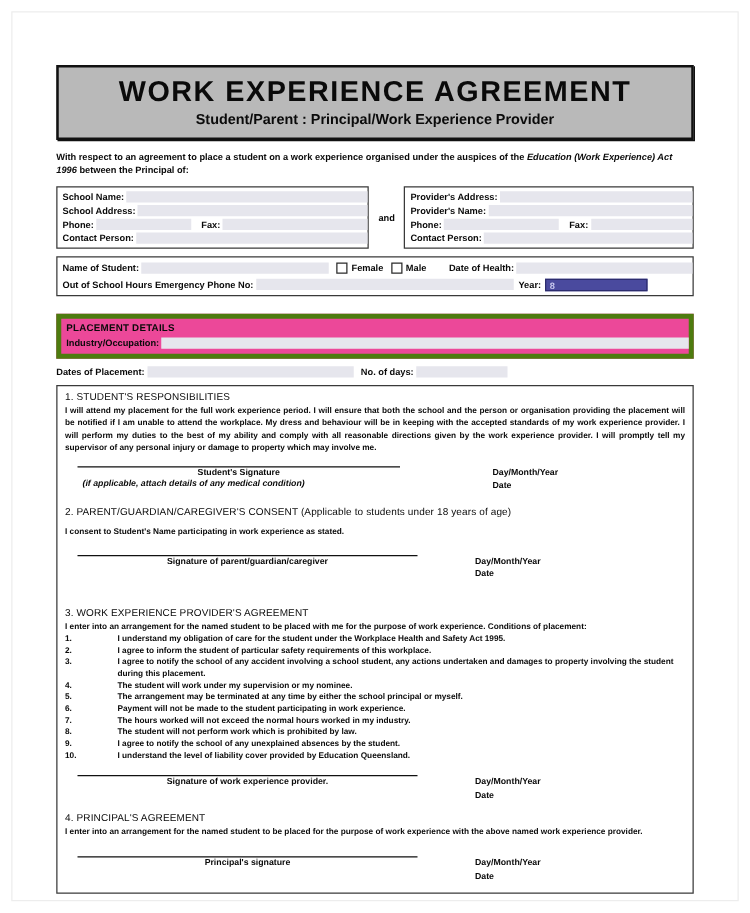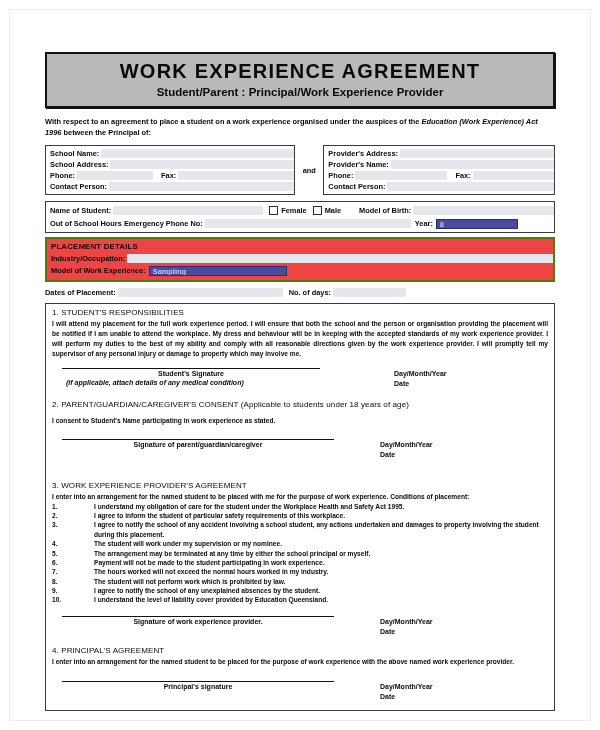--- a/index.html
+++ b/index.html
@@ -42,21 +42,21 @@
   
   .title-bar {
     background: #b9b9b9;
     border: 2px solid #111111;
     box-shadow: 1px 1px 0 #111111;
     text-align: center;
     padding: 5px 4px 6px 4px;
     box-sizing: border-box;
   }
   .title-main {
-    font-size: 20px;
+    font-size: 23px;
     font-weight: bold;
     letter-spacing: 1.2px;
     line-height: 1.25;
   }
   .title-sub {
     font-size: 11.5px;
     font-weight: bold;
     line-height: 1.3;
     margin-top: 1px;
   }
@@ -144,25 +144,25 @@
     padding: 0 3px;
     box-sizing: border-box;
     border: 1px solid #2c2c6e;
     font-size: 7.4px;
     white-space: nowrap;
     overflow: hidden;
   }
 
   
   .placement-box {
-    border: 2px solid #4d7c0f;
-    box-sizing: border-box;
-    margin-top: 4px;
+    border: 4px solid #4d7c0f;
+    box-sizing: border-box;
+    margin-top: 14px;
     padding: 3px 0 3px 0;
-    background: #ef4444;
+    background: #ec4899;
   }
   .section-cap {
     font-size: 7.8px;
     font-weight: bold;
     padding-left: 4px;
     letter-spacing: 0.2px;
     margin-bottom: 1px;
   }
   .dates-row {
     display: flex;
@@ -306,40 +306,36 @@
     </div>
 
     <div class="student-box">
       <div class="srow">
         <span class="flabel">Name of Student:</span>
         <span class="fblank" style="flex:0 0 auto;width:150px;margin-left:2px"></span>
         <span class="checkbox"></span>
         <span class="flabel">Female</span>
         <span class="checkbox"></span>
         <span class="flabel">Male</span>
-        <span class="flabel" style="margin-left:18px">Model of Birth:</span>
+        <span class="flabel" style="margin-left:18px">Date of Health:</span>
         <span class="fblank"></span>
       </div>
       <div class="srow">
         <span class="flabel">Out of School Hours Emergency Phone No:</span>
         <span class="fblank" style="flex:0 0 auto;width:206px;margin-left:2px"></span>
         <span class="flabel" style="margin-left:4px">Year:</span>
         <span class="hl-field" style="width:82px;margin-left:3px">8</span>
       </div>
     </div>
 
     <div class="placement-box">
       <div class="section-cap">PLACEMENT DETAILS</div>
       <div class="frow" style="height:12px">
         <span class="flabel">Industry/Occupation:</span>
         <span class="fblank"></span>
-      </div>
-      <div class="frow" style="height:13px">
-        <span class="flabel">Model of Work Experience:</span>
-        <span class="hl-field" style="width:138px;margin-left:3px">Sampling</span>
       </div>
     </div>
 
     <div class="dates-row" style="padding-left:0">
       <span class="flabel">Dates of Placement:</span>
       <span class="fblank" style="flex:0 0 auto;width:165px;margin-left:2px"></span>
       <span class="flabel" style="margin-left:6px">No. of days:</span>
       <span class="fblank" style="flex:0 0 auto;width:73px;margin-left:2px"></span>
     </div>
 

